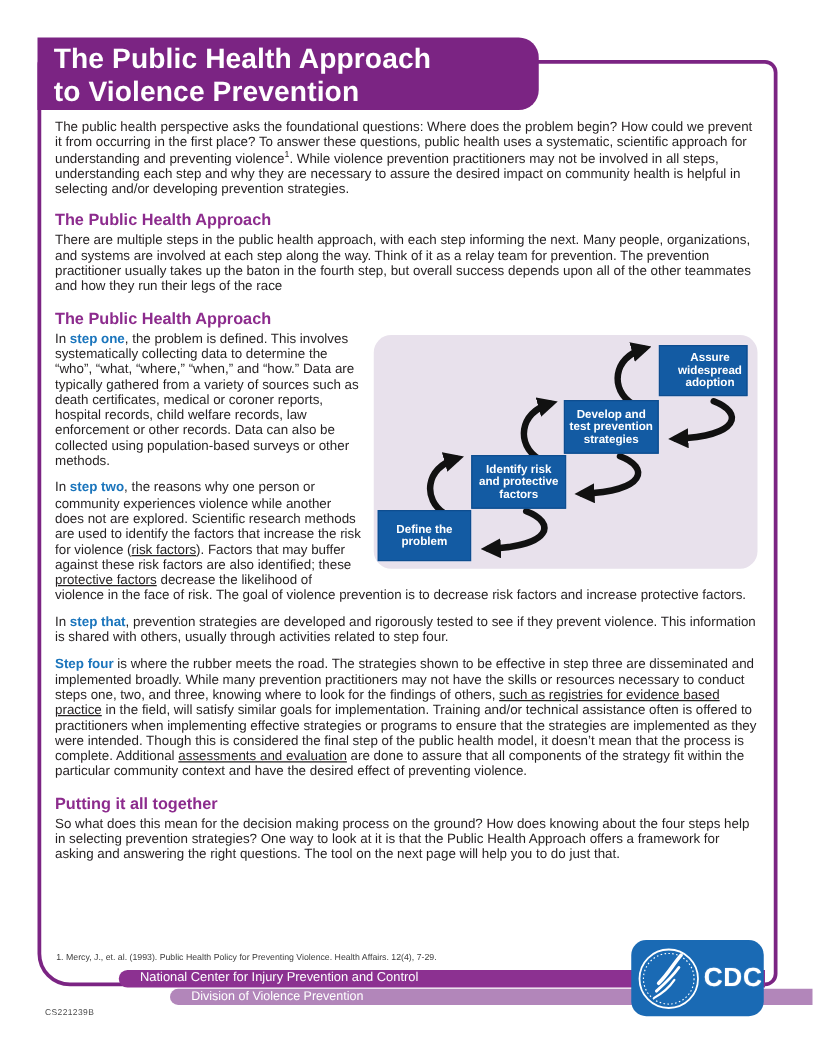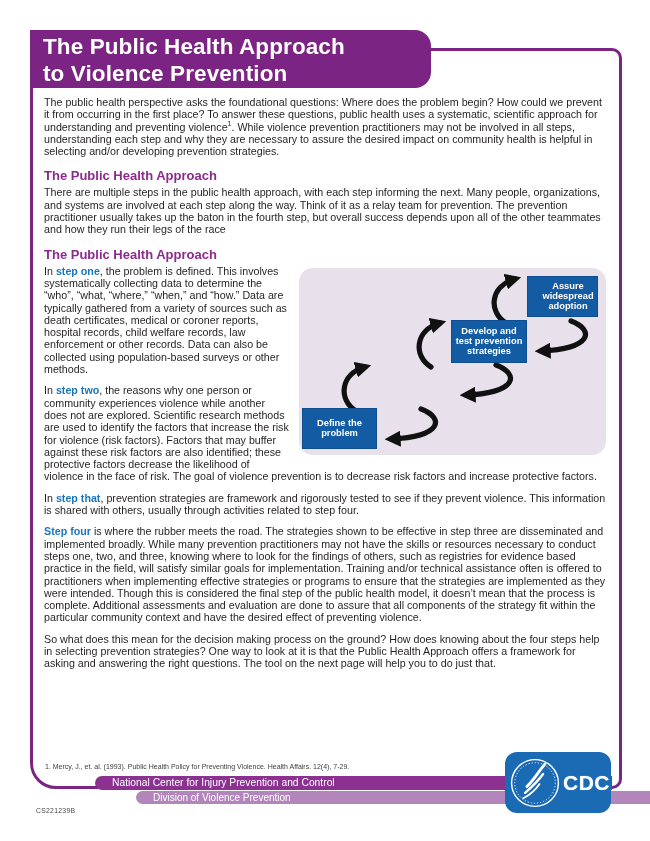--- a/index.html
+++ b/index.html
@@ -12,21 +12,21 @@
     position:absolute;left:30px;top:48px;width:592px;height:741px;
     border:3px solid #7b2483;border-radius:3px 10px 10px 26px;
     box-sizing:border-box;background:#ffffff;
   }
   .content{position:absolute;left:0;top:0;right:0;bottom:0;padding:45px 13px 0 11px;}
   .content p{margin:0 0 9px 0;font-size:10.7px;line-height:1.15;}
   h2{
     color:#8c2b8d;font-size:13px;font-weight:bold;margin:11px 0 3px 0;
   }
   .step{color:#1b75bc;font-weight:bold;}
-  .u{text-align:right;}
+  .u{text-decoration:underline;text-align:right;}
   sup{font-size:7px;vertical-align:super;line-height:0;}
   .banner{
     position:absolute;left:30px;top:30px;width:401px;height:58px;
     background:#7b2483;border-radius:0 16px 16px 0;color:#fff;
     font-weight:bold;font-size:22.5px;line-height:1.18;
     padding:4px 0 0 13px;box-sizing:border-box;letter-spacing:0.1px;
   }
   
   .diagram{
     float:right;width:307px;height:187px;margin:3px 0 6px 9px;
@@ -95,36 +95,40 @@
           <path d="M 57,143 C 39,132 41,106 66,99" marker-end="url(#ah)"></path>
           <path d="M 122,141 C 146,150 143,169 92,171" marker-end="url(#ah)"></path>
           <path d="M 132,99 C 114,88 116,62 141,55" marker-end="url(#ah)"></path>
           <path d="M 197,97 C 221,106 218,125 167,127" marker-end="url(#ah)"></path>
           <path d="M 207,55 C 189,44 191,18 216,11" marker-end="url(#ah)"></path>
           <path d="M 272,53 C 296,62 293,81 242,83" marker-end="url(#ah)"></path>
         </g>
       </svg>
       <div class="dbox" id="b1">Define the
 problem</div>
+      <div class="dbox" id="b2">Identify risk
+and protective
+factors</div>
       <div class="dbox" id="b3">Develop and
 test prevention
 strategies</div>
       <div class="dbox" id="b4">Assure
 widespread
 adoption</div>
     </div>
 
     <p><span>In </span><span class="step">step one</span><span>, the problem is defined.  This involves systematically collecting data to determine the “who”, “what, “where,” “when,” and “how.”  Data are typically gathered from a variety of sources such as death certificates, medical or coroner reports, hospital records, child welfare records, law enforcement or other records.  Data can also be collected using population-based surveys or other methods.</span></p>
 
     <p><span>In </span><span class="step">step two</span><span>, the reasons why one person or community experiences violence while another does not are explored.  Scientific research methods are used to identify the factors that increase the risk for violence (</span><span class="u">risk factors</span><span>).  Factors that may buffer against these risk factors are also identified; these </span><span class="u">protective factors</span><span>  decrease the likelihood of violence in the face of risk.  The goal of violence prevention is to decrease risk factors and increase protective factors.</span></p>
 
-    <p><span>In </span><span class="step">step that</span><span>, prevention strategies are framework and rigorously tested to see if they prevent violence.  This information is shared with others, usually through activities related to step four.</span></p>
+    <p><span>In </span><span class="step">step that</span><span>, prevention strategies are developed and rigorously tested to see if they prevent violence.  This information is shared with others, usually through activities related to step four.</span></p>
 
     <p><span class="step">Step four</span><span> is where the rubber meets the road.  The strategies shown to be effective in step three are disseminated and implemented broadly.  While many prevention practitioners may not have the skills or resources necessary to conduct steps one, two, and three, knowing where to look for the findings of others, </span><span class="u">such as registries for evidence based practice</span><span> in the field, will satisfy similar goals for implementation.  Training and/or technical assistance often is offered to practitioners when implementing effective strategies or programs to ensure that the strategies are implemented as they were intended.  Though this is considered the final step of the public health model, it doesn’t mean that the process is complete.  Additional </span><span class="u">assessments and evaluation</span><span> are done to assure that all components of the strategy fit within the particular community context and have the desired effect of preventing violence.</span></p>
 
+    <h2>Putting it all together</h2>
     <p>So what does this mean for the decision making process on the ground?  How does knowing about the four steps help in selecting prevention strategies?  One way to look at it is that the Public Health Approach offers a framework for asking and answering the right questions.  The tool on the next page will help you to do just that.</p>
 
   </div>
   <div class="footnote">1.   Mercy, J., et. al. (1993).  Public Health Policy for Preventing Violence.  Health Affairs.  12(4), 7-29.</div>
 </div>
 
 <div class="banner">
   <div>The Public Health Approach</div>
   <div>to Violence Prevention</div>
 </div>

